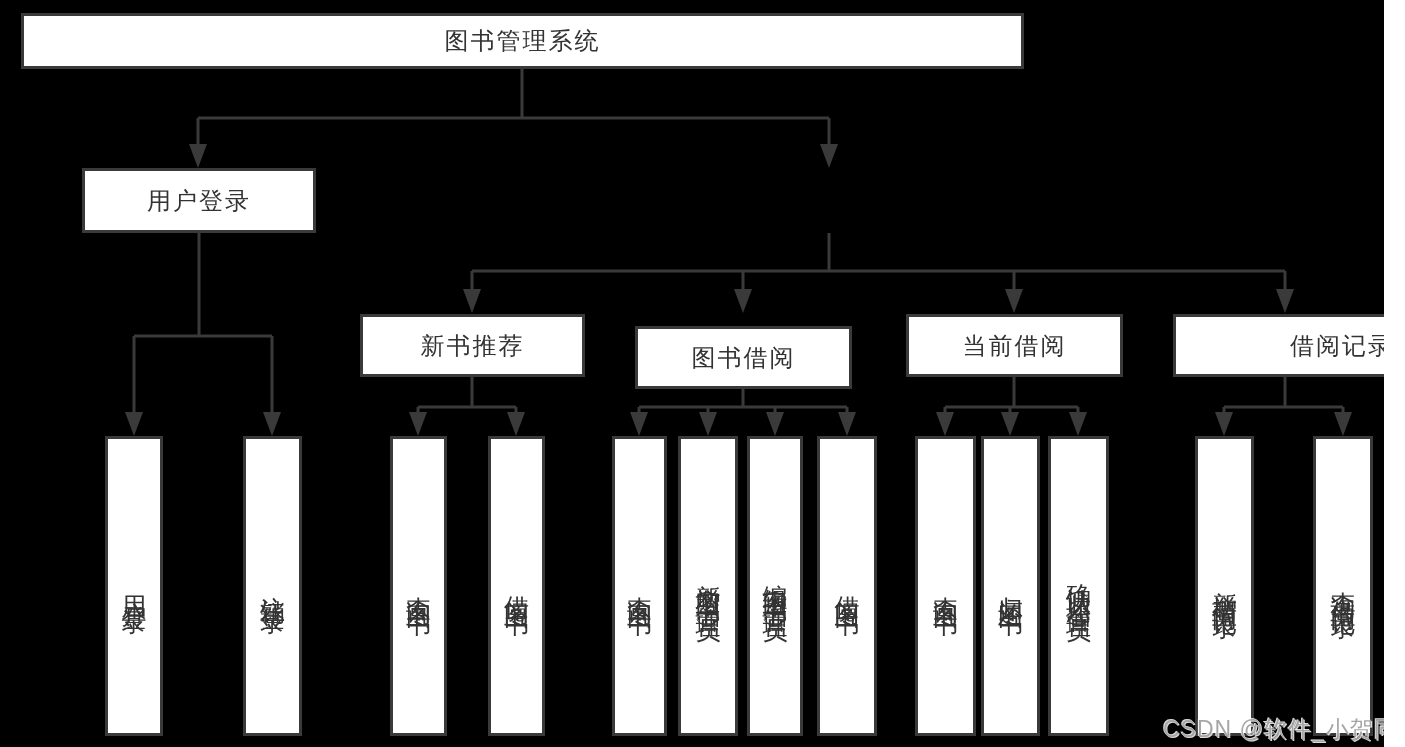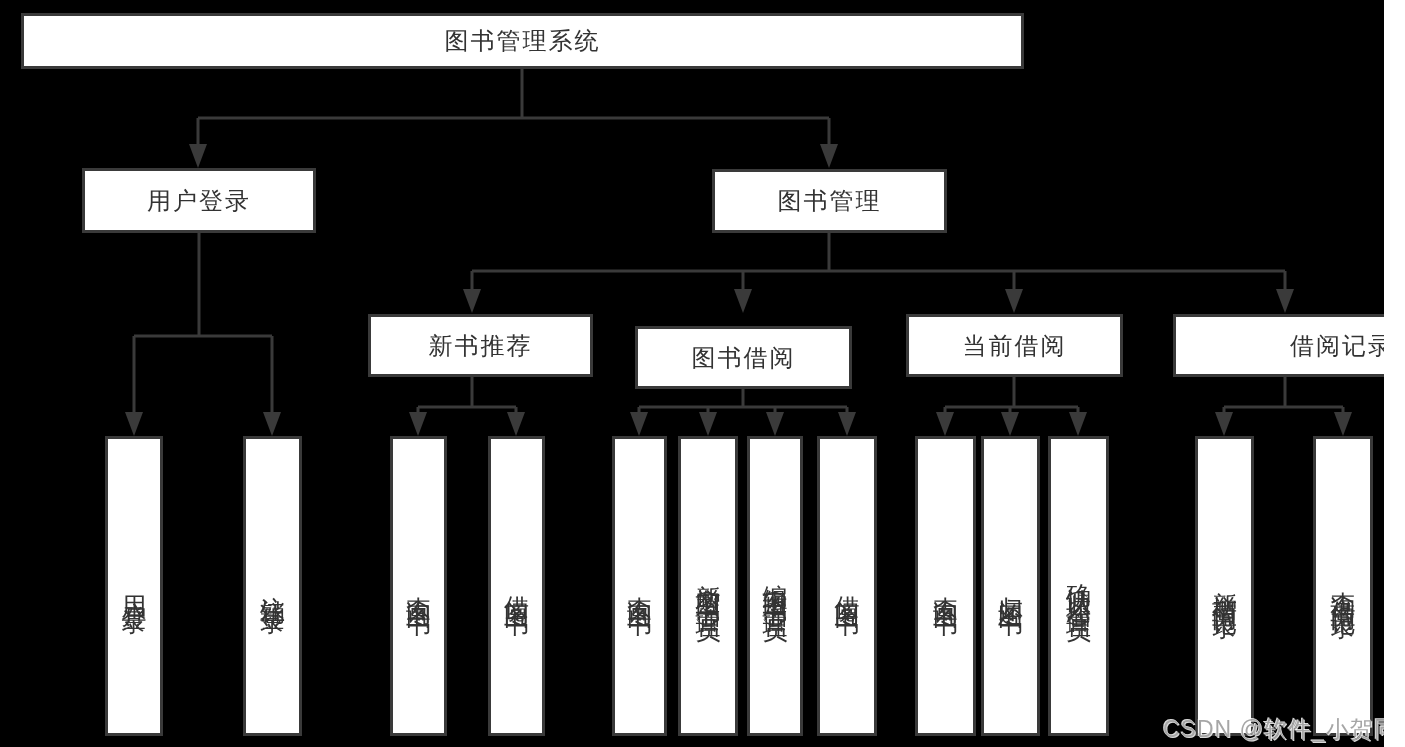--- a/index.html
+++ b/index.html
@@ -102,25 +102,22 @@
     </g>
   </svg>
 
   <div class="hbox" style="left:21px; top:13px; width:1003px; height:56px;">
     <span>图书管理系统</span>
   </div>
 
   <div class="hbox" style="left:82px; top:168px; width:234px; height:65px;">
     <span>用户登录</span>
   </div>
-  <div class="hbox" style="left:712px; top:169px; width:235px; height:64px;">
-    <span>图书管理</span>
-  </div>
 
-  <div class="hbox" style="left:360px; top:314px; width:225px; height:63px;margin-left:8px;">
+  <div class="hbox" style="left:360px; top:314px; width:225px; height:63px;">
     <span>新书推荐</span>
   </div>
   <div class="hbox" style="left:635px; top:326px; width:217px; height:63px;">
     <span>图书借阅</span>
   </div>
   <div class="hbox" style="left:906px; top:314px; width:217px; height:63px;text-align:center;">
     <span>当前借阅</span>
   </div>
   <div class="hbox" style="left:1173px; top:314px; width:224px; height:63px;justify-content:flex-end;">
     <span>借阅记录</span>

